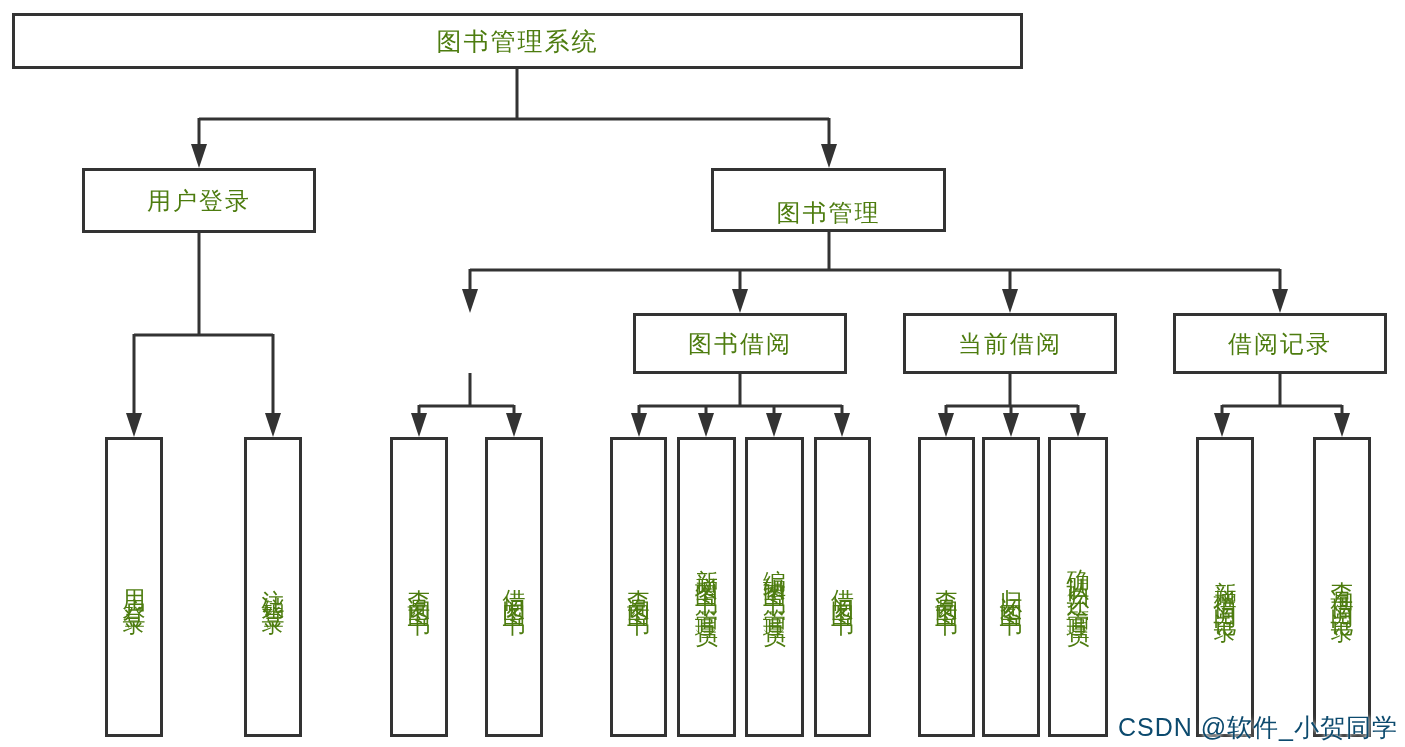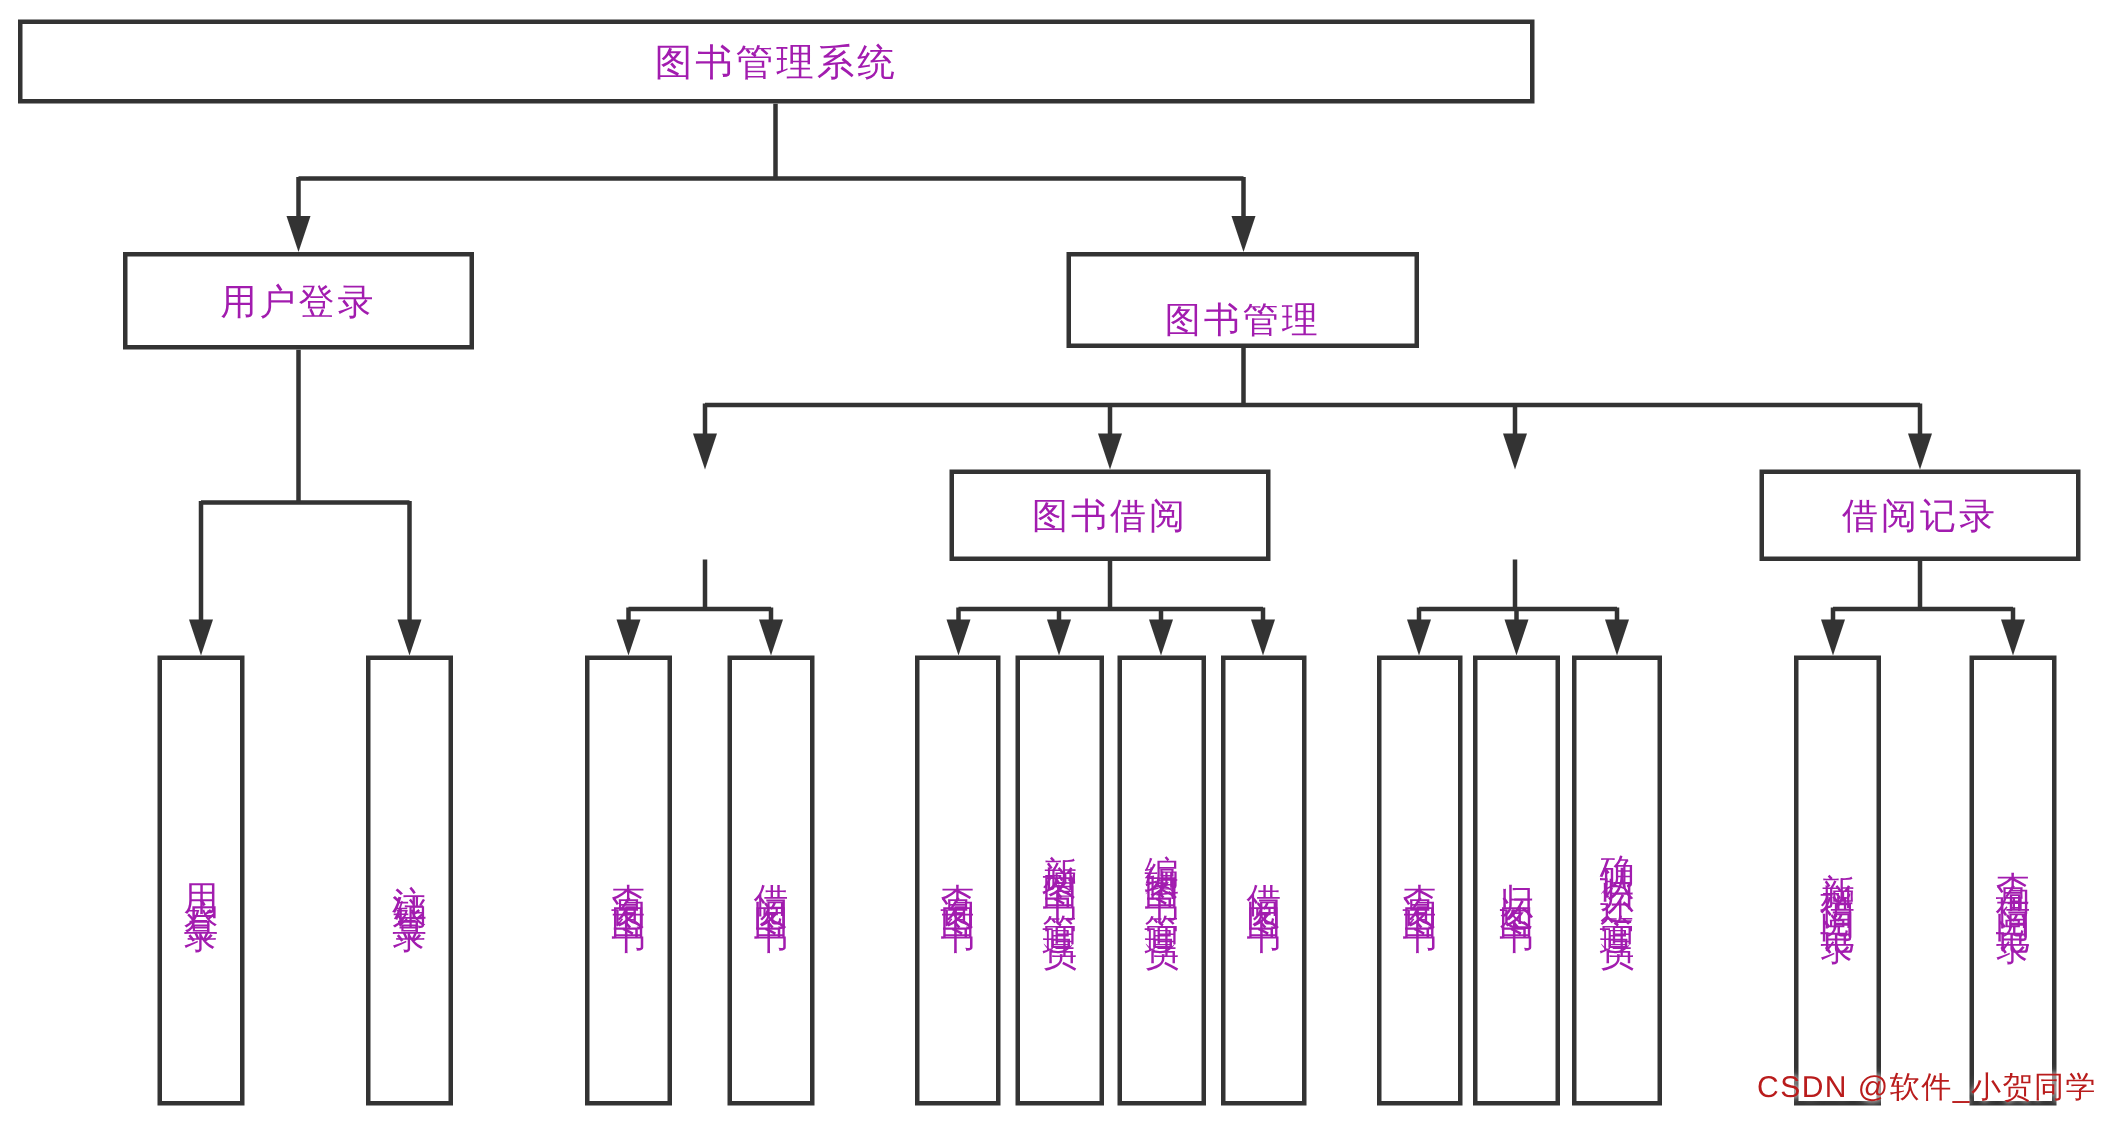--- a/index.html
+++ b/index.html
@@ -21,40 +21,40 @@
     position: absolute;
     box-sizing: border-box;
     border: 3px solid #333333;
     background: #ffffff;
     display: flex;
     align-items: center;
     justify-content: center;
     z-index: 2;
   }
   .node .nlabel {
-    color: #a21caf;
+    color: #4d7c0f;
     font-size: 24px;
     letter-spacing: 2px;
     white-space: nowrap;
   }
   .node.root .nlabel { font-size: 25px; }
   .node.vbox .nlabel {
     writing-mode: vertical-rl;
     text-orientation: mixed;
     font-size: 23px;
     letter-spacing: 8px;
     line-height: 1;
     white-space: normal;
   }
   .watermark {
     position: absolute;
     right: 7px;
     top: 711px;
-    font-size: 20px;
-    color: #b91c1c;
+    font-size: 25px;
+    color: #0c4a6e;
     letter-spacing: 1px;
     z-index: 5;
     text-shadow: 0 0 3px rgba(255,255,255,0.95), 0 0 6px rgba(255,255,255,0.85);
     white-space: nowrap;
   }
 </style>
 </head>
 <body>
 
 <div class="canvas">
@@ -106,20 +106,23 @@
   <div class="node" style="left:82px; top:168px; width:234px; height:65px;">
     <span class="nlabel">用户登录</span>
   </div>
   <div class="node" style="left:711px; top:168px; width:235px; height:64px;align-items:flex-end;">
     <span class="nlabel">图书管理</span>
   </div>
 
   <div class="node" style="left:633px; top:313px; width:214px; height:61px;">
     <span class="nlabel">图书借阅</span>
   </div>
+  <div class="node" style="left:903px; top:313px; width:214px; height:61px;">
+    <span class="nlabel">当前借阅</span>
+  </div>
   <div class="node" style="left:1173px; top:313px; width:214px; height:61px;">
     <span class="nlabel">借阅记录</span>
   </div>
 
   <div class="node vbox" style="left:105px; top:437px; width:58px; height:300px;">
     <span class="nlabel">用户登录</span>
   </div>
   <div class="node vbox" style="left:244px; top:437px; width:58px; height:300px;">
     <span class="nlabel">注销登录</span>
   </div>

